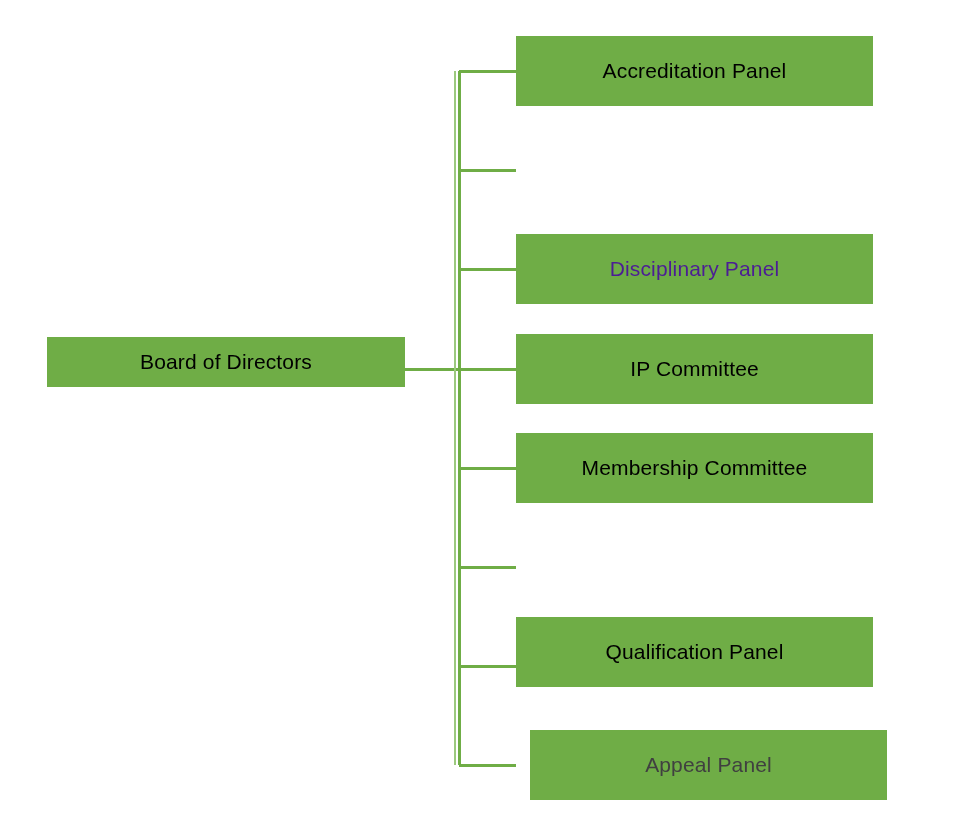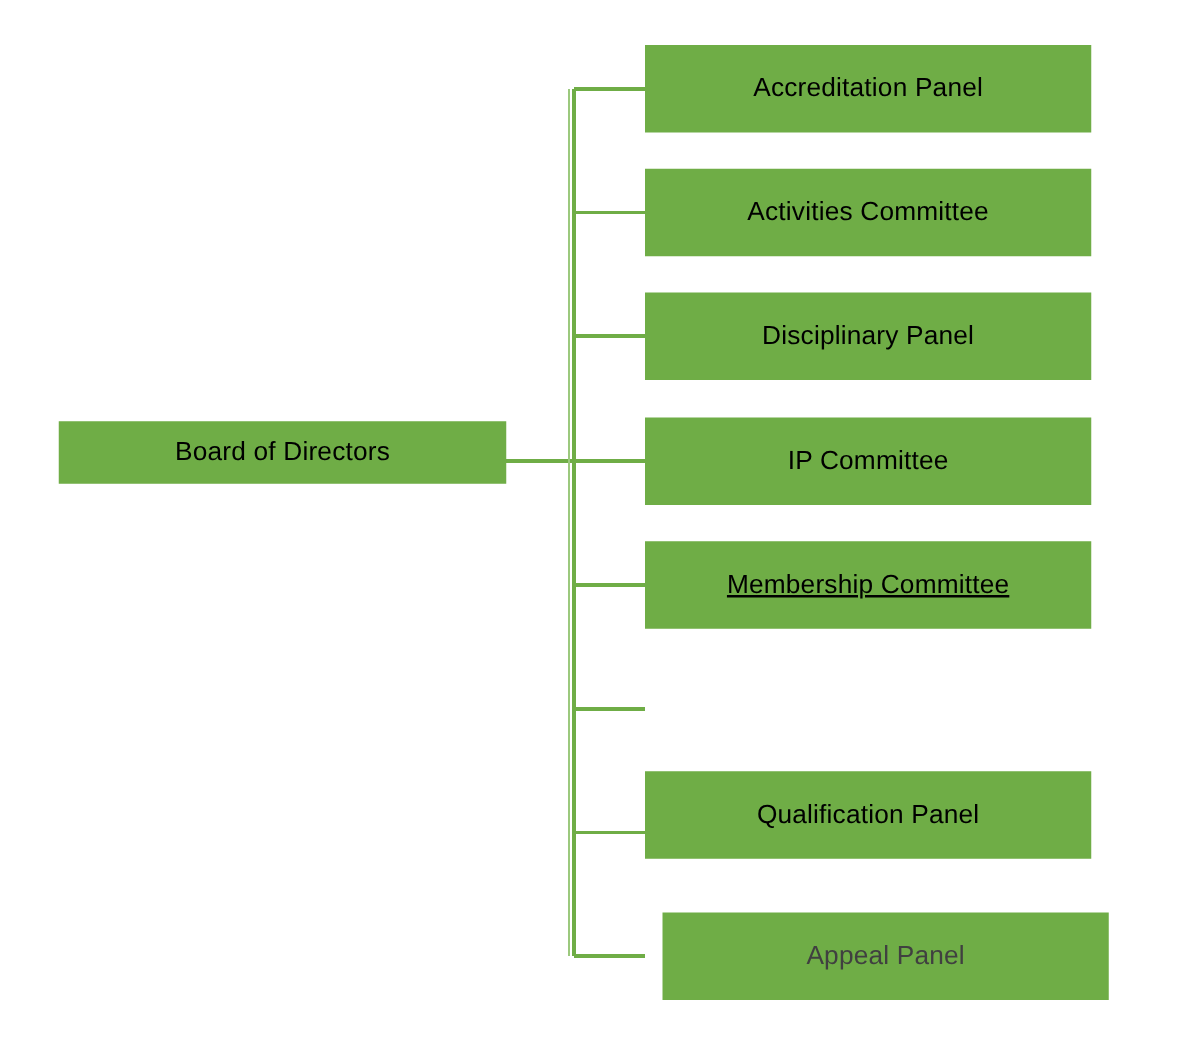--- a/index.html
+++ b/index.html
@@ -91,33 +91,30 @@
   </svg>
 
   <div class="node-box" id="root-node" style="background: rgb(111, 173, 70); color: rgb(0, 0, 0);">
     <span class="node-label">Board of Directors</span>
   </div>
 
   <div class="node-box child-node n0" style="background: rgb(111, 173, 70); color: rgb(0, 0, 0);">
     <span class="node-label">Accreditation Panel</span>
   </div>
 
-  <div class="node-box child-node n1" style="background: rgb(111, 173, 70); color: rgb(0, 0, 0);">
-    <span class="node-label">Activities Committee</span>
-  </div>
 
-  <div class="node-box child-node n2" style="background: rgb(111, 173, 70); color: #000000;">
+  <div class="node-box child-node n2" style="background: rgb(111, 173, 70); color: #4c1d95;">
     <span class="node-label">Disciplinary Panel</span>
   </div>
 
   <div class="node-box child-node n3" style="background: rgb(111, 173, 70); color: rgb(0, 0, 0);">
     <span class="node-label">IP Committee</span>
   </div>
 
-  <div class="node-box child-node n4" style="background: rgb(111, 173, 70); color: rgb(0, 0, 0); text-decoration: underline;">
+  <div class="node-box child-node n4" style="background: rgb(111, 173, 70); color: rgb(0, 0, 0);">
     <span class="node-label">Membership Committee</span>
   </div>
 
 
   <div class="node-box child-node n6" style="background: rgb(111, 173, 70); color: rgb(0, 0, 0);">
     <span class="node-label">Qualification Panel</span>
   </div>
 
   <div class="node-box child-node n7" style="background: rgb(111, 173, 70); color: #404040; margin-left: 14px;">
     <span class="node-label">Appeal Panel</span>

